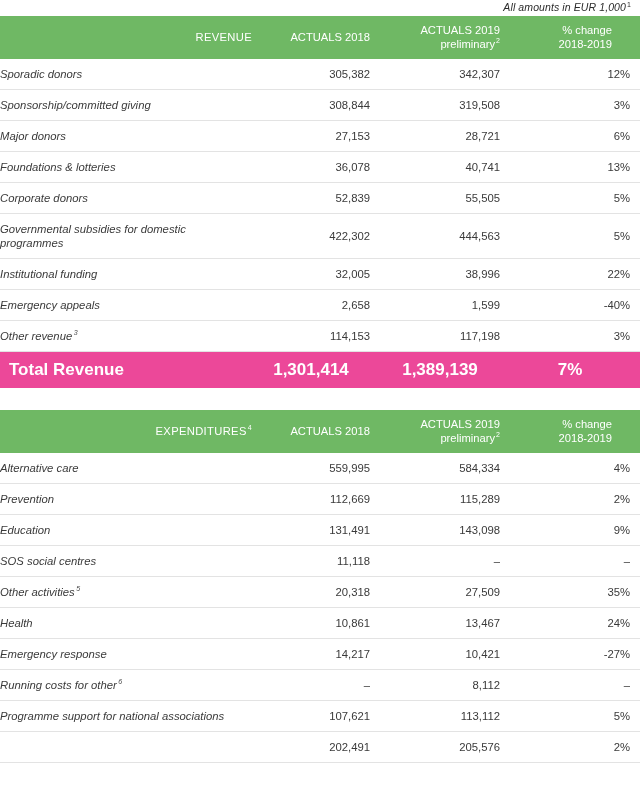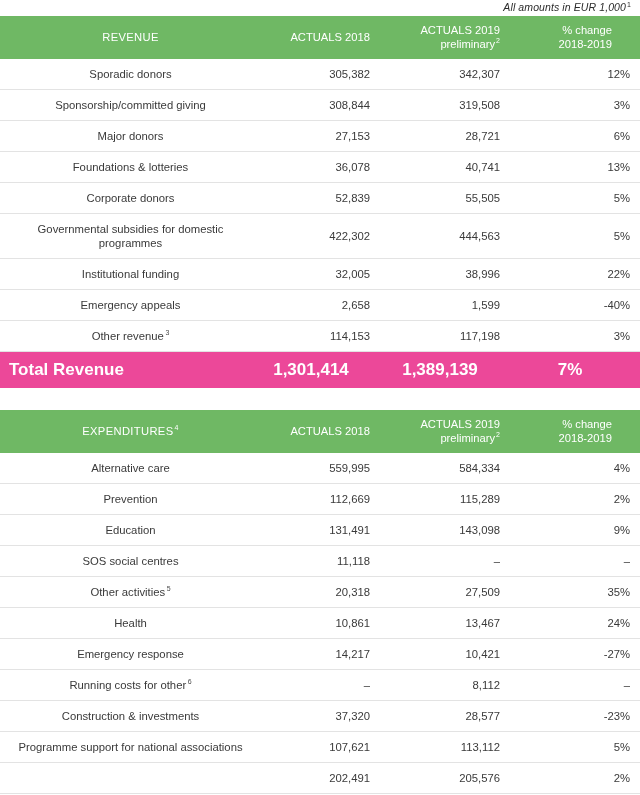--- a/index.html
+++ b/index.html
@@ -54,21 +54,21 @@
     background: #6fb864;
     color: #ffffff;
     font-size: 11.2px;
     padding: 8px 0 8px 0;
     vertical-align: middle;
     line-height: 13.5px;
     border: 0;
   }
   .hdr td.lbl {
     padding-left: 9px;
-    text-align: center;
+    text-align: right;
     letter-spacing: .35px;
     margin-left: 45px;
   }
   .hdr td.num {
     text-align: right;
     padding-right: 10px;
   }
   .hdr td.num.last { padding-right: 28px; }
   .hdr sup {
     font-size: 7px;
@@ -81,22 +81,22 @@
   .row td {
     font-size: 11.3px;
     color: #3a3a3a;
     padding: 8px 0 8px 0;
     border-bottom: 1px solid #e3e3e3;
     vertical-align: middle;
     line-height: 14px;
     background: #ffffff;
   }
   .row td.lbl {
-    padding-left: 9px;
-    text-align: center;
+    text-align: left;
+    font-style: italic;
   }
   .row td.num {
     text-align: right;
     padding-right: 10px;
     white-space: nowrap;
   }
   .row.first td { border-top: 0; }
   .row td.lbl sup {
     font-size: 7px;
     vertical-align: super;
@@ -282,26 +282,20 @@
         <td class="num">14,217</td>
         <td class="num">10,421</td>
         <td class="num">-27%</td>
       </tr>
       <tr class="row">
         <td class="lbl"><span>Running costs for other</span><sup>6</sup></td>
         <td class="num dash">–</td>
         <td class="num">8,112</td>
         <td class="num dash">–</td>
       </tr>
-      <tr class="row">
-        <td class="lbl"><span>Construction &amp; investments</span></td>
-        <td class="num">37,320</td>
-        <td class="num">28,577</td>
-        <td class="num">-23%</td>
-      </tr>
       <tr class="row tall">
         <td class="lbl"><span>Programme support for national associations</span></td>
         <td class="num">107,621</td>
         <td class="num">113,112</td>
         <td class="num">5%</td>
       </tr>
       <tr class="row tall">
         <td class="lbl"></td>
         <td class="num">202,491</td>
         <td class="num">205,576</td>

